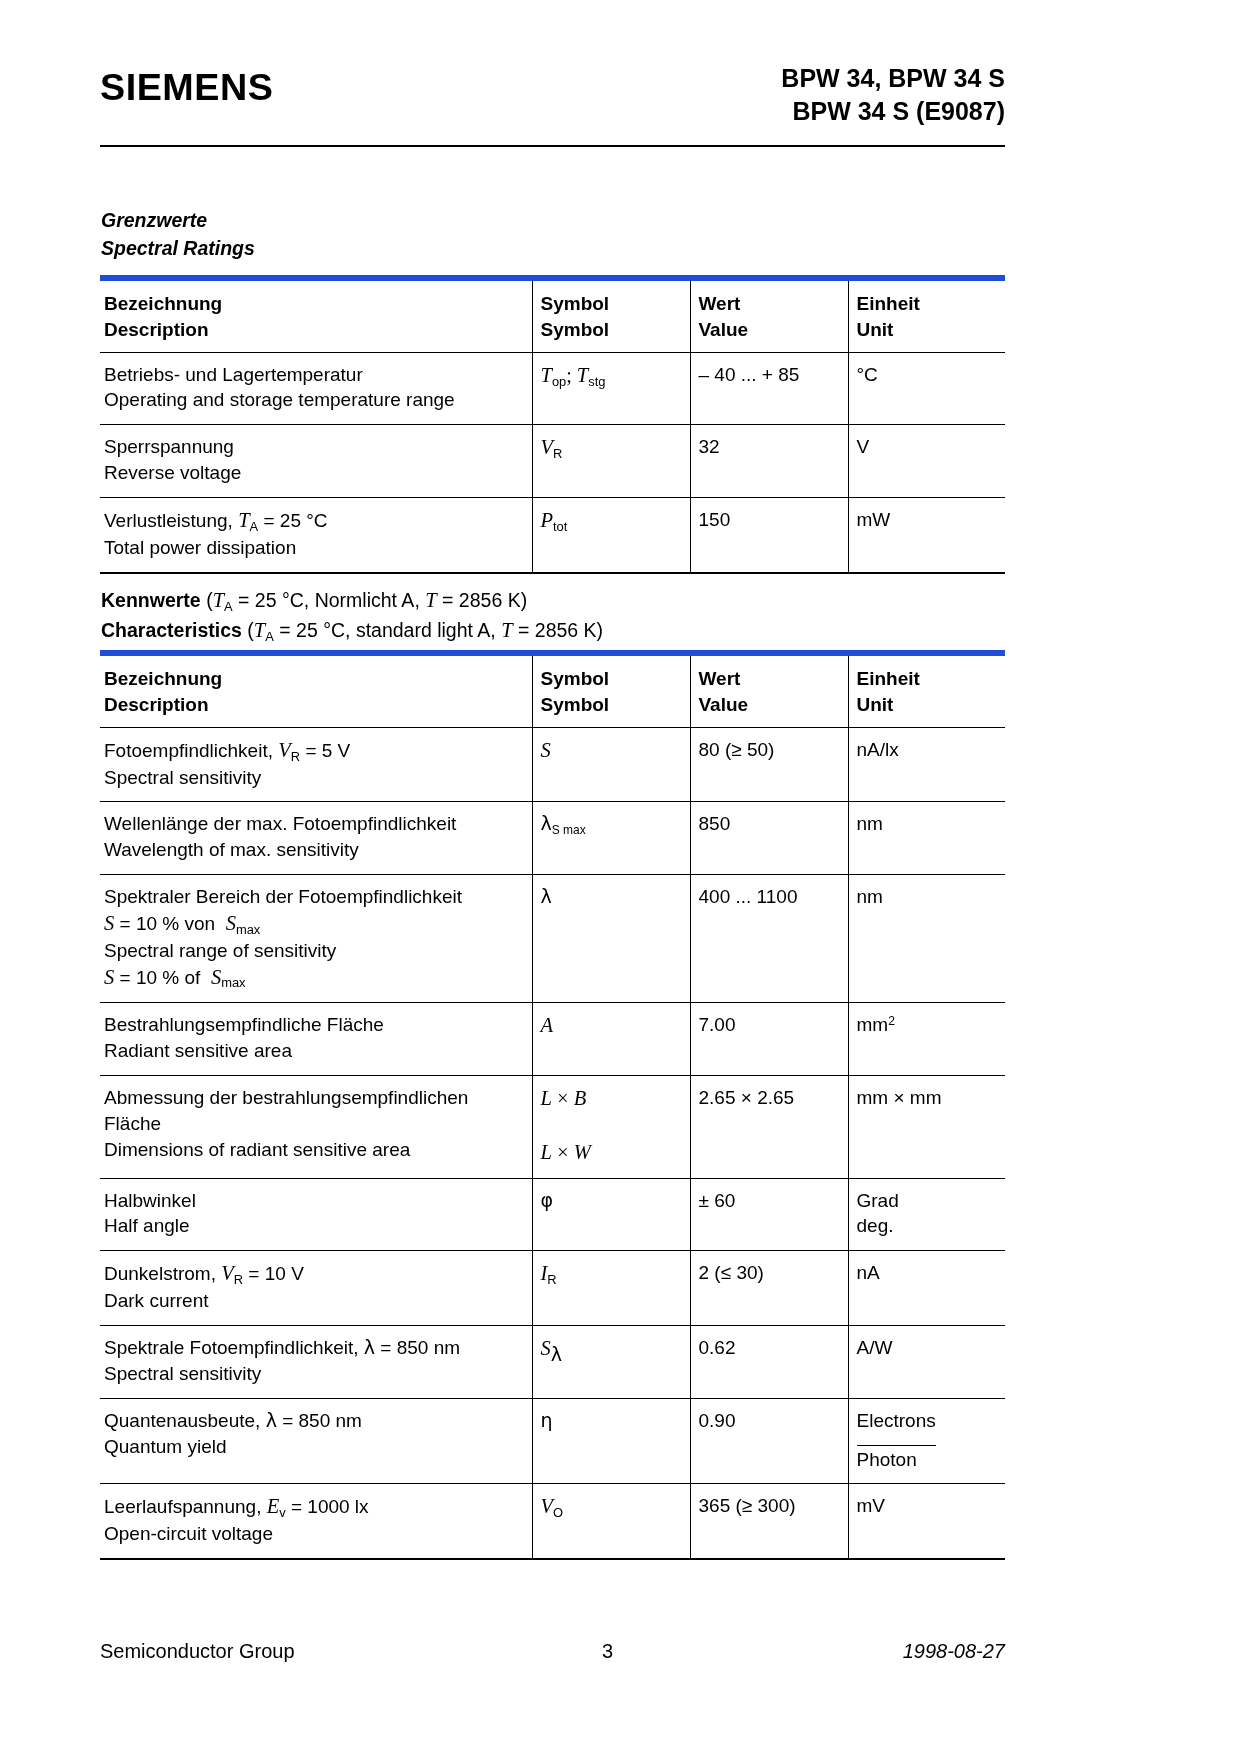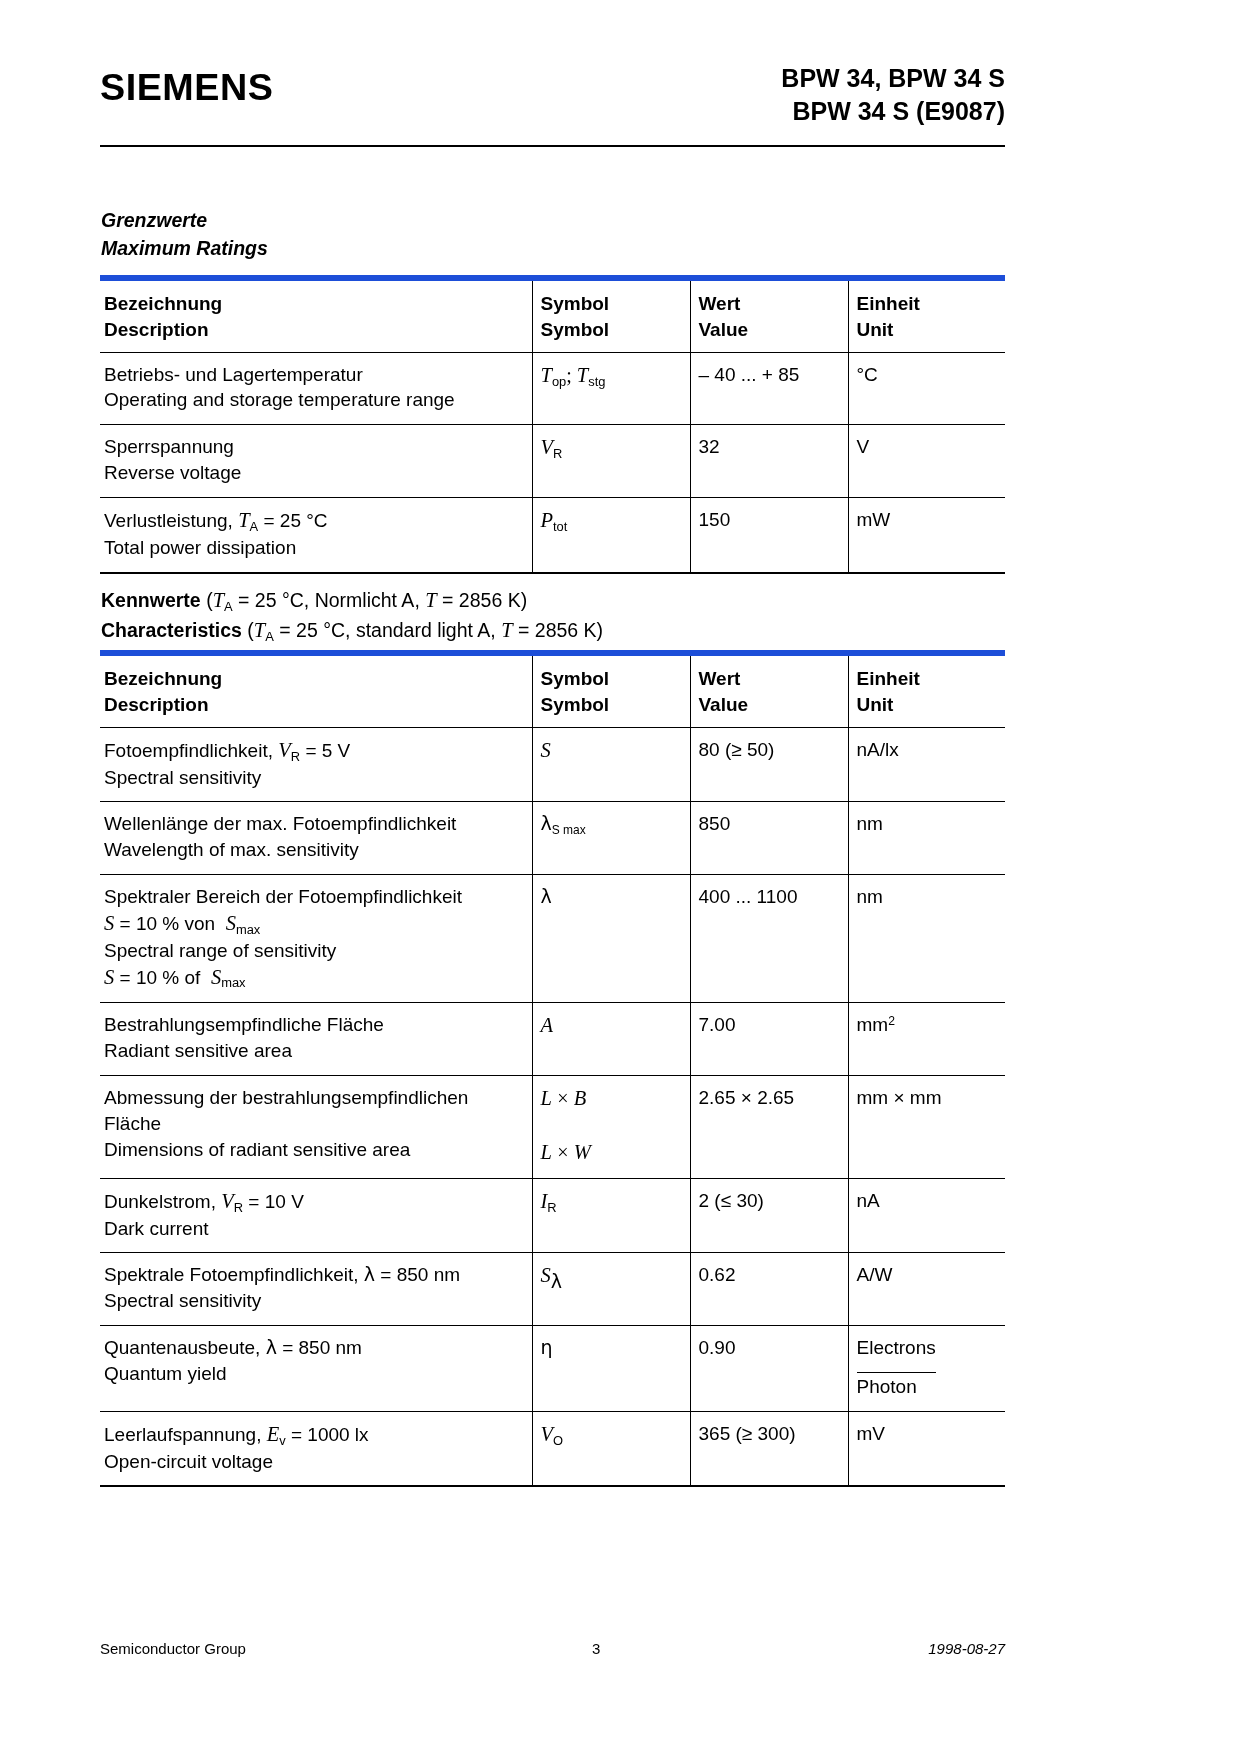--- a/index.html
+++ b/index.html
@@ -163,21 +163,21 @@
     padding-bottom: 11px;
   }
   .frac-den { display: block; padding-top: 1px; }
 
   
   .footer {
     position: absolute;
     left: 100px;
     top: 1640px;
     width: 905px;
-    font-size: 15px;
+    font-size: 20px;
     display: flex;
     align-items: baseline;
   }
   .footer .f-left  { flex: 0 0 auto; }
   .footer .f-mid   { flex: 1 1 auto; text-align: center; padding-left: 18px; }
   .footer .f-right { flex: 0 0 auto; font-style: italic; }
 </style>
 </head>
 <body>
 
@@ -187,21 +187,21 @@
     <div class="logo">SIEMENS</div>
     <div class="header-titles">
       <div>BPW 34, BPW 34 S</div>
       <div>BPW 34 S (E9087)</div>
     </div>
   </div>
   <div class="header-rule"></div>
 
   <div class="sec-heading" id="heading-limits">
     <div>Grenzwerte</div>
-    <div>Maximum Ratings</div>
+    <div>Spectral Ratings</div>
   </div>
 
   <table class="dtable" id="table-limits">
     <colgroup>
       <col class="c-desc">
         <col class="c-symbol">
         <col class="c-value">
         <col class="c-unit">
     </colgroup>
     <thead>
@@ -354,20 +354,32 @@
         </td>
         <td>
           <span class="l2"><span class="mi">L</span> <span class="mu">×</span> <span class="mi">B</span></span>
           <span class="l2">&nbsp;</span>
           <span class="l2"><span class="mi">L</span> <span class="mu">×</span> <span class="mi">W</span></span>
         </td>
         <td>2.65 × 2.65</td>
         <td>mm × mm</td>
       </tr>
 
+      <tr>
+        <td>
+          <span class="l2">Halbwinkel</span>
+          <span class="l2">Half angle</span>
+        </td>
+        <td><span class="gk">φ</span></td>
+        <td>± 60</td>
+        <td>
+          <span class="l2">Grad</span>
+          <span class="l2">deg.</span>
+        </td>
+      </tr>
 
       <tr>
         <td>
           <span class="l2">Dunkelstrom, <span class="mi">V<sub>R</sub></span> = 10 V</span>
           <span class="l2">Dark current</span>
         </td>
         <td><span class="mi">I<sub>R</sub></span></td>
         <td>2 (≤ 30)</td>
         <td>nA</td>
       </tr>

